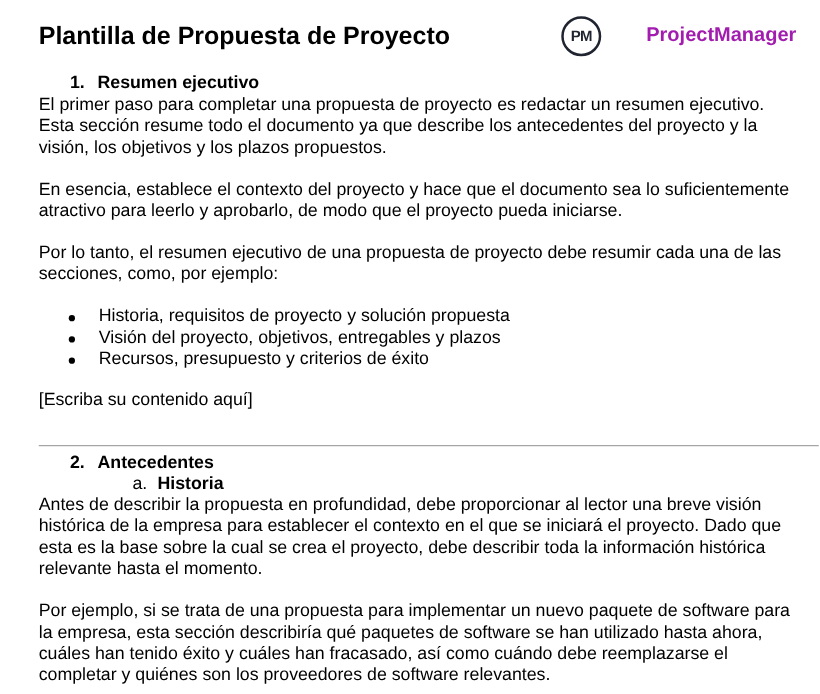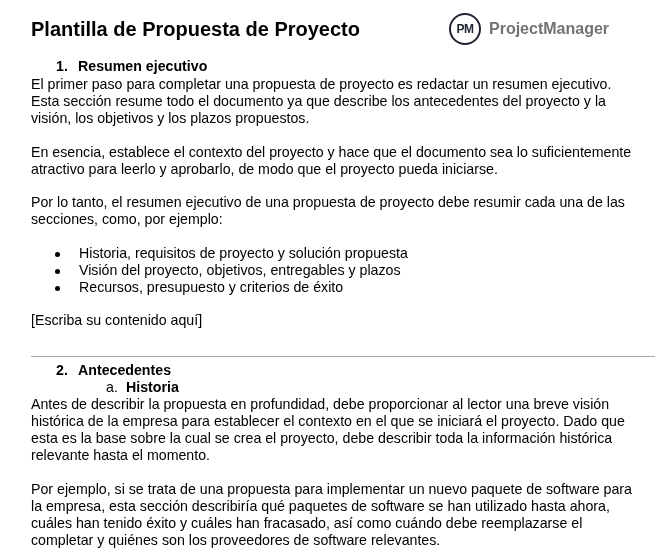--- a/index.html
+++ b/index.html
@@ -32,40 +32,41 @@
       letter-spacing: 0px;
       white-space: nowrap;
     }
     .logo {
       position: absolute;
       left: 433px;
       top: 11px;
       display: flex;
       align-items: center;
       height: 36px;
+      gap: 28px;
     }
     .logo-badge {
       width: 32px;
       height: 32px;
       border: 2.5px solid #1f2430;
       border-radius: 50%;
       box-sizing: border-box;
       display: flex;
       align-items: center;
       justify-content: center;
       font-size: 12px;
       font-weight: bold;
       color: #1f2430;
       letter-spacing: -0.5px;
     }
     .logo-text {
       margin-left: 8px;
       font-size: 16px;
       font-weight: bold;
-      color: #737373;
+      color: #a21caf;
       white-space: nowrap;
     }
     .text {
       position: absolute;
       left: 15px;
       font-size: 14.2px;
       line-height: 17px;
       white-space: nowrap;
     }
     .heading {

